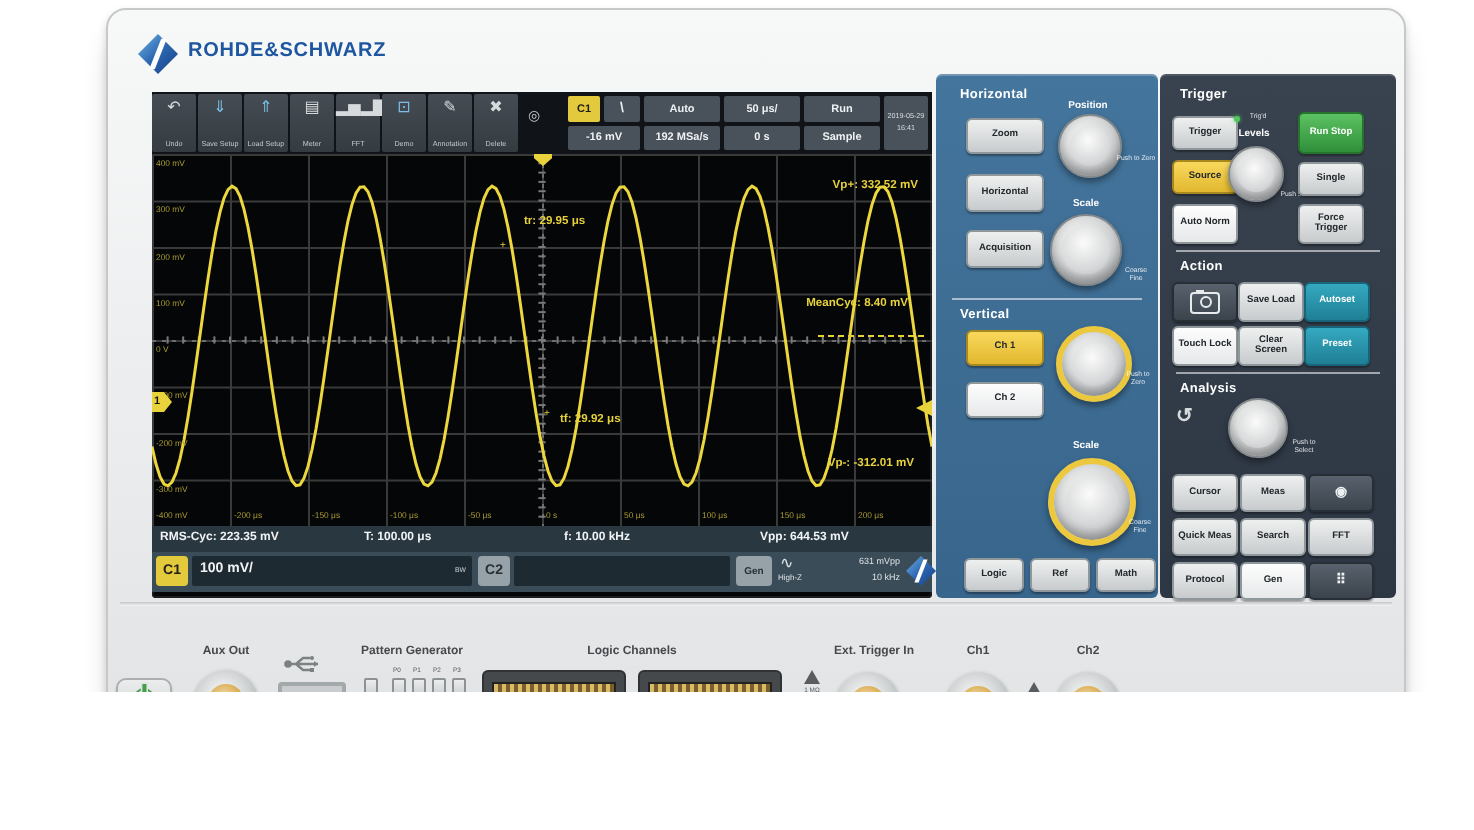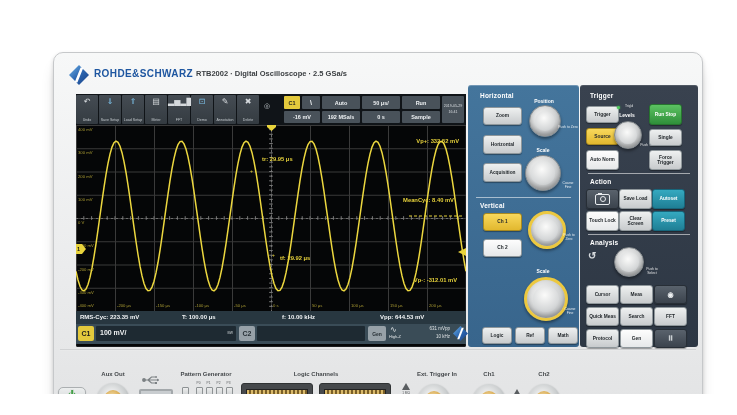--- a/index.html
+++ b/index.html
@@ -1,16 +1,16 @@
 <!DOCTYPE html>
 <html><head>
 <meta charset="utf-8">
 <style>
   html,body{margin:0;padding:0;background:#fff;font-family:"Liberation Sans",sans-serif;}
-  #stage{position:relative;width:737px;height:346px;background:#fff;overflow:hidden;margin-top:48px;}
+  #stage{position:relative;width:737px;height:346px;background:#fff;overflow:hidden;}
   #device{position:absolute;left:53px;top:4px;width:648px;height:386px;border-radius:10px;
     background:linear-gradient(180deg,#f7f8f8 0%,#ebeced 55%,#e1e2e3 100%);
     border:1px solid #c6c8ca;
     box-shadow:0 2px 4px rgba(0,0,0,.15),0 12px 16px -6px rgba(0,0,0,.30);}
   
   .rs-logo{position:absolute;}
   .rs-d{position:absolute;inset:0;clip-path:polygon(50% 0,100% 50%,50% 100%,0 50%);
     background:linear-gradient(135deg,#6fb3e8 0%,#2c66b0 50%,#173f85 100%);}
   .rs-stripe{position:absolute;inset:0;clip-path:polygon(58% 12%,72% 12%,42% 88%,28% 88%);background:#fff;}
   #brand-text{position:absolute;left:40px;top:15px;font-size:10px;font-weight:bold;color:#1e56a0;letter-spacing:.4px;}
@@ -107,21 +107,20 @@
 <body>
 
 <div id="stage">
 <div id="device">
 
   <span class="rs-logo" style="left:15px;top:12px;width:20px;height:20px;">
     <span class="rs-d"></span>
         <span class="rs-stripe"></span>
   </span>
   <span id="brand-text">ROHDE&amp;SCHWARZ</span>
-  <span id="brand-sub">RTB2002 · Digital Oscilloscope · 2.5 GSa/s</span>
 
   <div id="screen">
     <div id="toolbar">
       <div id="tb-btns">
             <div class="tb-btn" style="left: 0px;">
               <span class="tb-ico" style="color: rgb(214, 218, 221);">↶</span>
               <span class="tb-lbl">Undo</span>
             </div>
             <div class="tb-btn" style="left: 23px;">
               <span class="tb-ico" style="color: rgb(124, 192, 232);">⇓</span>

